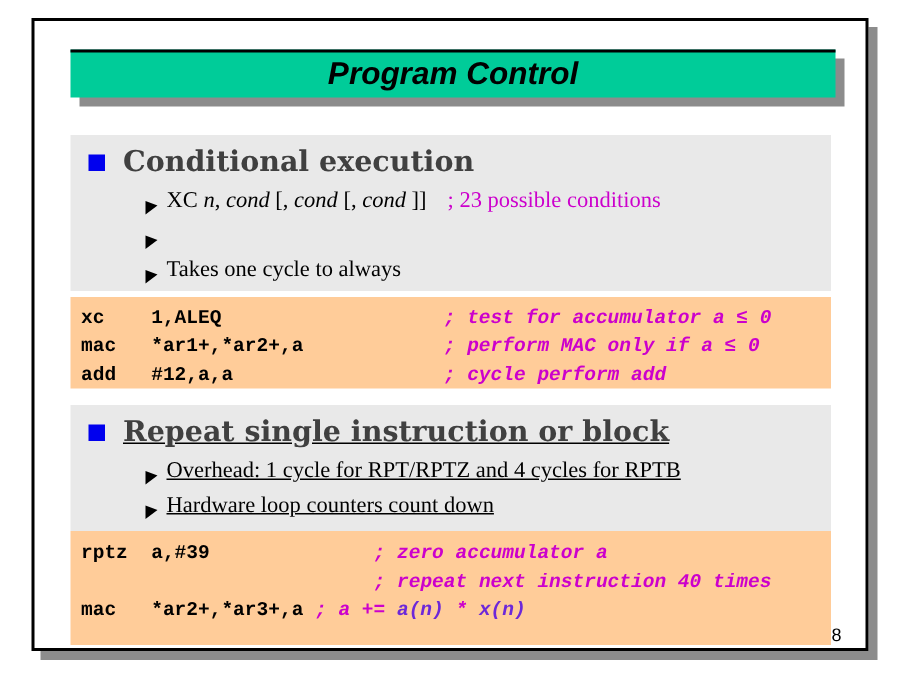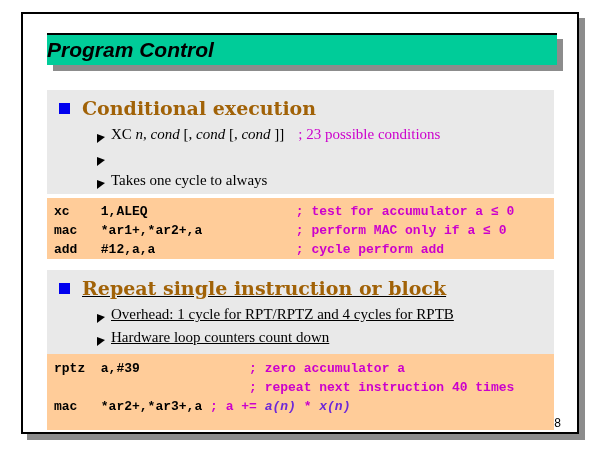--- a/index.html
+++ b/index.html
@@ -10,36 +10,36 @@
   }
   .slide {
     position:absolute; left:21px; top:12px; width:558px; height:422px;
     background:#ffffff; border:2px solid #000000;
     box-shadow:6px 6px 0 #8c8c8c;
   }
   .title-bar {
     position:absolute; left:24px; top:19px; width:510px; height:32px;
     background:#00CC99; border-top:2px solid #000000;
     box-shadow:6px 6px 0 #8c8c8c;
-    display:flex; align-items:center; 
+    display:flex; align-items:center; justify-content:center;
   }
   .title-text {
     font-family:"Liberation Sans", sans-serif; font-weight:bold; font-style:italic;
     font-size:21px; color:#000000;
   }
   .panel {
     position:absolute; left:24px; width:507px; background:#E9E9E9;
   }
   .panel1 { top:76px;  height:104px; }
   .panel2 { top:256px; height:84px;text-decoration:underline; }
   .heading-row { display:flex; align-items:center; padding:6px 0 0 12px; height:30px; }
   .sq { width:11px; height:11px; background:#0000EE; flex:0 0 auto; }
   .sec-heading {
     margin:0 0 0 12px; font-family:"DejaVu Serif", serif; font-weight:bold;
-    font-size:19px; color:#a16207; line-height:1;
+    font-size:19px; color:#404040; line-height:1;
   }
   .bullet {
     display:flex; align-items:flex-end; margin-left:50px; height:23px;
     font-size:15px; color:#000000;
   }
   .tri {
     width:0; height:0; flex:0 0 auto;
     border-left:8px solid #000000;
     border-top:3px solid transparent;
     border-bottom:6px solid transparent;
@@ -49,21 +49,21 @@
   .btext i { font-style:italic; }
   .mag { color:#CC00CC; margin-left:14px; }
   .codeblock {
     position:absolute; left:24px; width:507px; background:#FFCC99;
     font-family:"Liberation Mono", monospace; font-weight:bold; font-size:13px;
     color:#000000;
   }
   .code1 { top:184px; height:61px; padding-top:4px; }
   .code2 { top:340px; height:76px; padding-top:5px; }
   .codeline { white-space:pre; line-height:19px; padding-left:7px; }
-  .cmt { color:#CC00CC; }
+  .cmt { color:#CC00CC;font-style:italic; }
   .cmt-i { color:#6d28d9; font-style:italic; }
   .pagenum {
     position:absolute; right:16px; bottom:2px;
     font-family:"Liberation Sans", sans-serif; font-size:12px; color:#000000;
   }
 </style>
 </head>
 <body>
 
 <div class="page">

